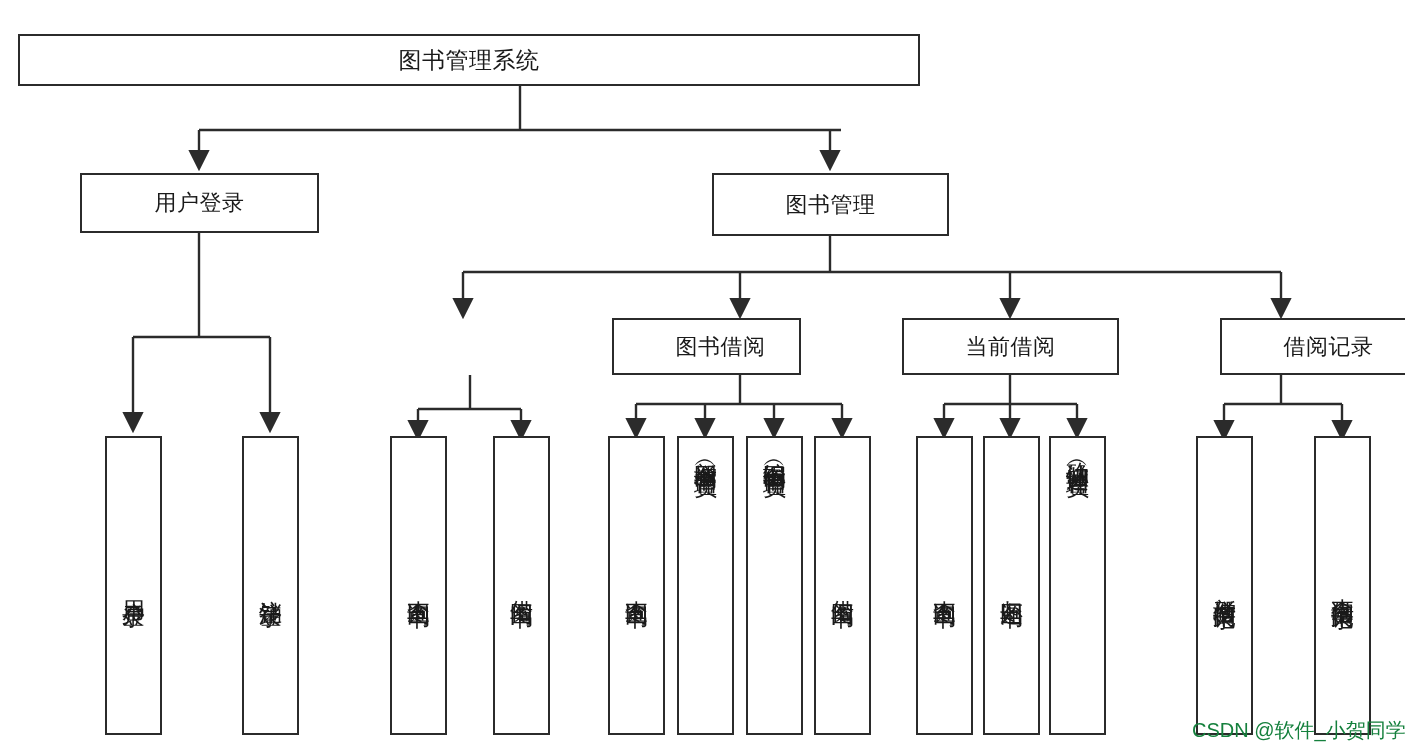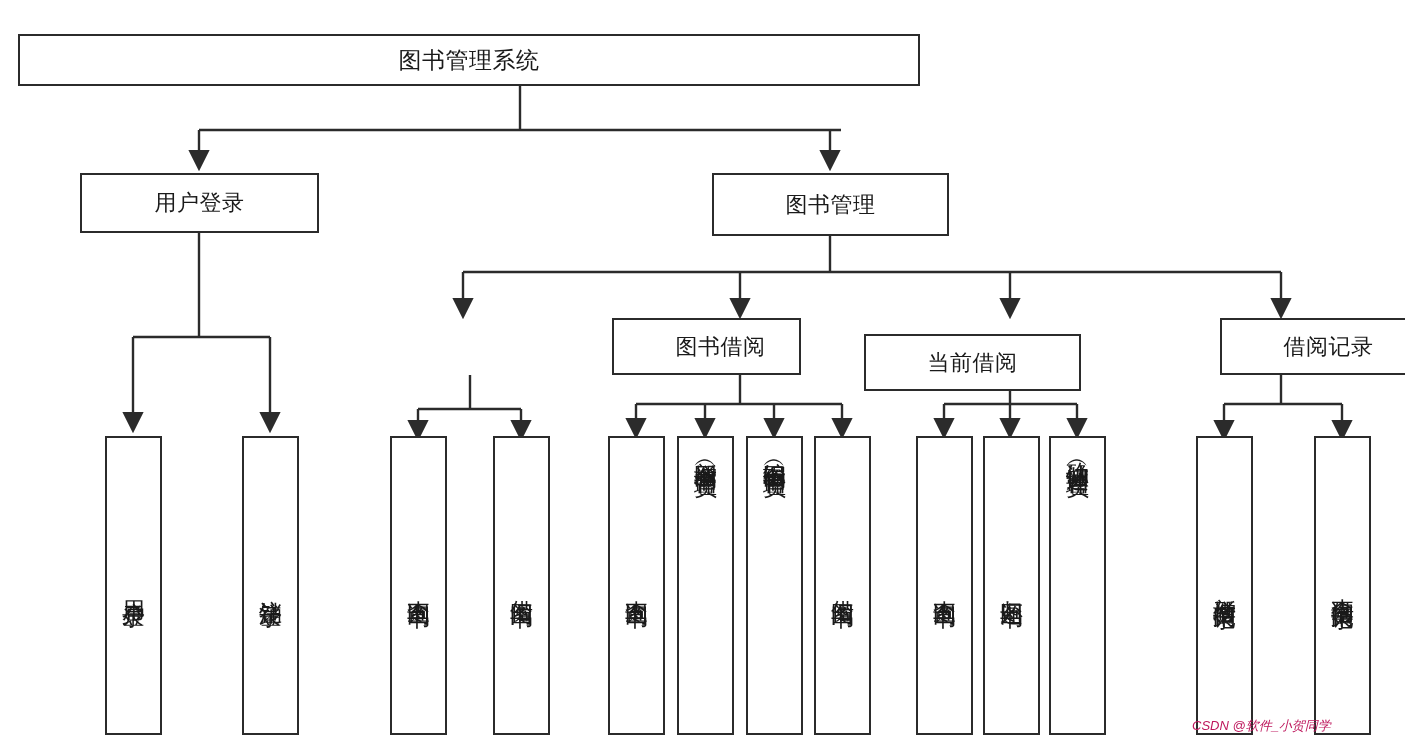--- a/index.html
+++ b/index.html
@@ -58,26 +58,25 @@
     text-orientation: upright;
     font-size: 23px;
     line-height: 1.0;
     letter-spacing: 2px;
     white-space: nowrap;
   }
   
   .node.v.mid { align-items: center; padding-top: 0; }
   .watermark {
     position: absolute;
-    color: #be185d;
-    font-size: 13px;
+    color: #15803d;
+    font-size: 20px;
     white-space: nowrap;
     z-index: 5;
     font-family: "Liberation Sans", "DejaVu Sans", sans-serif;
-    font-style: italic;
   }
 </style>
 </head>
 <body>
 
 <div id="canvas">
 
   <svg id="edges" viewBox="0 0 1405 747" xmlns="http://www.w3.org/2000/svg">
     <defs>
       <marker id="arrow" markerWidth="9" markerHeight="9" refX="1" refY="4.5" orient="auto" markerUnits="strokeWidth">
@@ -138,21 +137,21 @@
 
   <div class="node h" style="left:712px; top:173px; width:237px; height:63px;">
     <span class="label">图书管理</span>
   </div>
 
 
   <div class="node h" style="left:612px; top:318px; width:189px; height:57px;padding-left:28px;">
     <span class="label">图书借阅</span>
   </div>
 
-  <div class="node h" style="left:864px; top:318px; width:217px; height:57px;margin-top:16px;">
+  <div class="node h" style="left:902px; top:318px; width:217px; height:57px;">
     <span class="label">当前借阅</span>
   </div>
 
   <div class="node h" style="left:1172px; top:318px; width:217px; height:57px;margin-left:48px;">
     <span class="label">借阅记录</span>
   </div>
 
   <div class="node v mid" style="left:105px; top:436px; width:57px; height:299px;">
     <span class="label">用户登录</span>
   </div>

